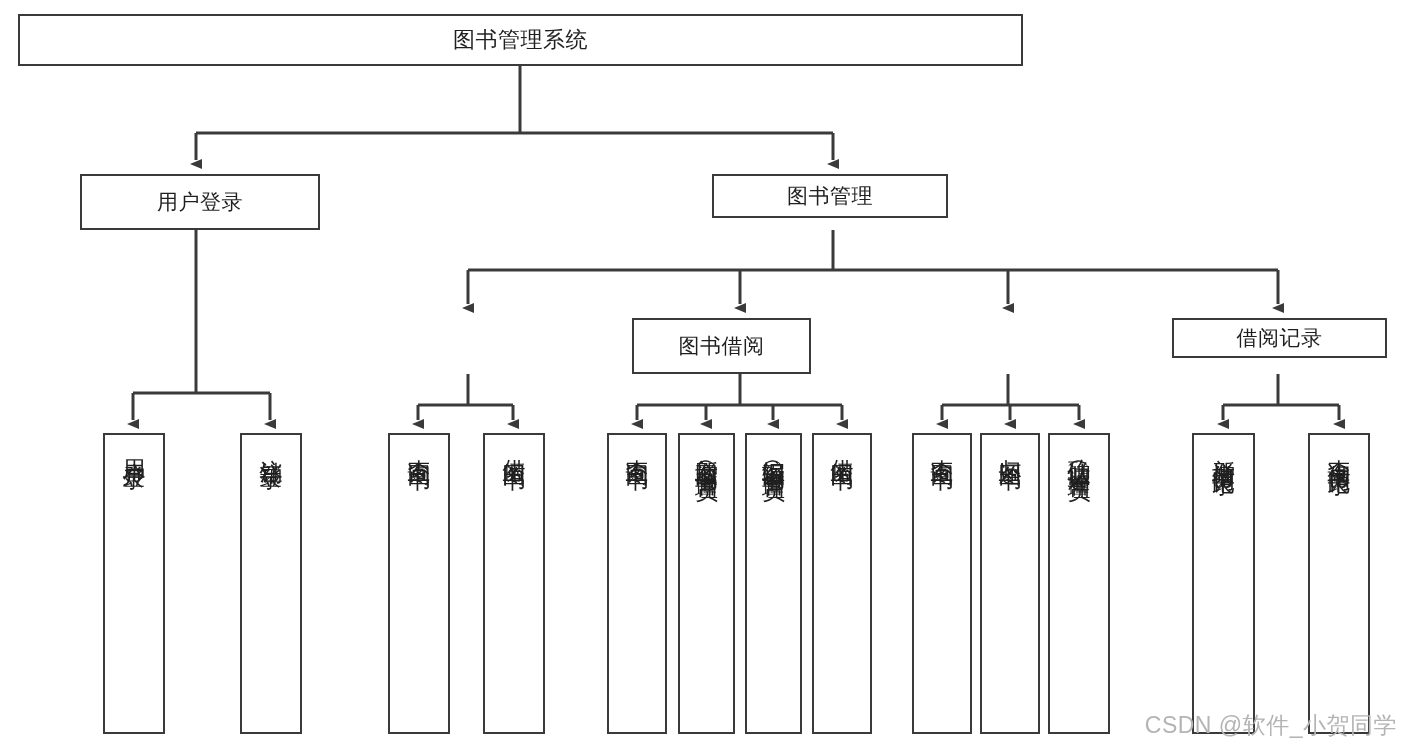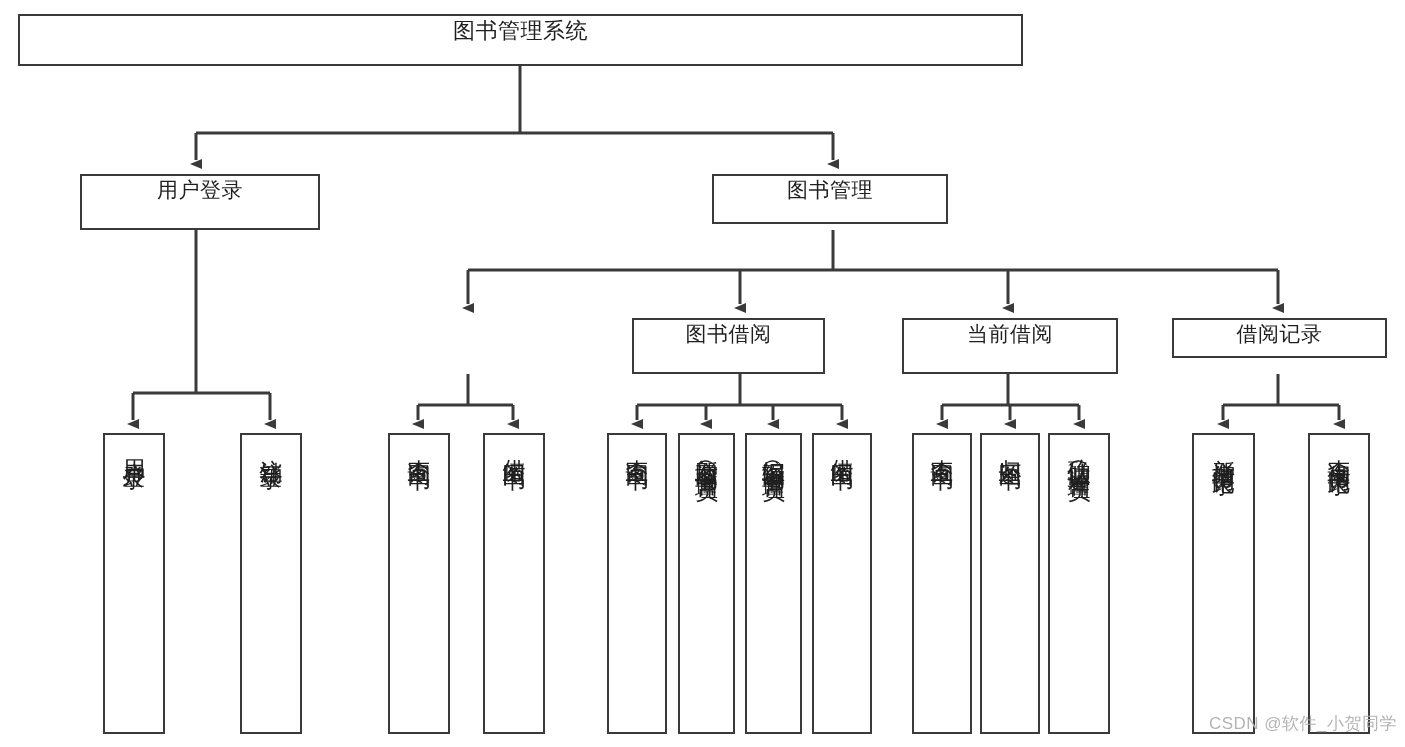--- a/index.html
+++ b/index.html
@@ -25,20 +25,21 @@
     width: 1405px;
     height: 747px;
     pointer-events: none;
   }
   .node {
     position: absolute;
     box-sizing: border-box;
     border: 2.5px solid #3a3a3a;
     background: #ffffff;
     display: flex;
+    align-items: center;
     justify-content: center;
     color: #1f1f1f;
   }
   .node.horiz {
     font-size: 21px;
     letter-spacing: 0.5px;
   }
   .node.vert {
     align-items: flex-start;
     justify-content: center;
@@ -51,22 +52,22 @@
     line-height: 1.18;
     letter-spacing: 3px;
     white-space: nowrap;
   }
   .node.root {
     font-size: 22px;
   }
   #watermark {
     position: absolute;
     right: 8px;
-    bottom: 12px;
-    font-size: 17px;
+    bottom: 6px;
+    font-size: 23px;
     color: #b4b4b4;
     letter-spacing: 0.5px;
     white-space: nowrap;
   }
 </style>
 </head>
 <body>
 
 <div id="canvas">
 
@@ -120,29 +121,26 @@
     </g>
   </svg>
 
   <div class="node horiz root" style="left: 18px; top: 14px; width: 1005px; height: 52px;">
     <span>图书管理系统</span>
   </div>
 
   <div class="node horiz" style="left: 80px; top: 174px; width: 240px; height: 56px;">
     <span>用户登录</span>
   </div>
-  <div class="node horiz" style="left: 712px; top: 174px; width: 236px; height: 50px;">
+  <div class="node horiz" style="left: 712px; top: 174px; width: 236px; height: 44px;">
     <span>图书管理</span>
   </div>
 
-  <div class="node horiz" style="left: 632px; top: 318px; width: 193px; height: 56px;">
+  <div class="node horiz" style="left: 632px; top: 318px; width: 179px; height: 56px;">
     <span>图书借阅</span>
-  </div>
-  <div class="node horiz" style="left: 902px; top: 318px; width: 216px; height: 56px;">
-    <span>当前借阅</span>
   </div>
   <div class="node horiz" style="left: 1172px; top: 318px; width: 215px; height: 40px;">
     <span>借阅记录</span>
   </div>
 
   <div class="node vert" style="left: 103px; top: 433px; width: 62px; height: 301px;">
     <span class="vtext">用户登录</span>
   </div>
   <div class="node vert" style="left: 240px; top: 433px; width: 62px; height: 301px;">
     <span class="vtext">注销登录</span>

